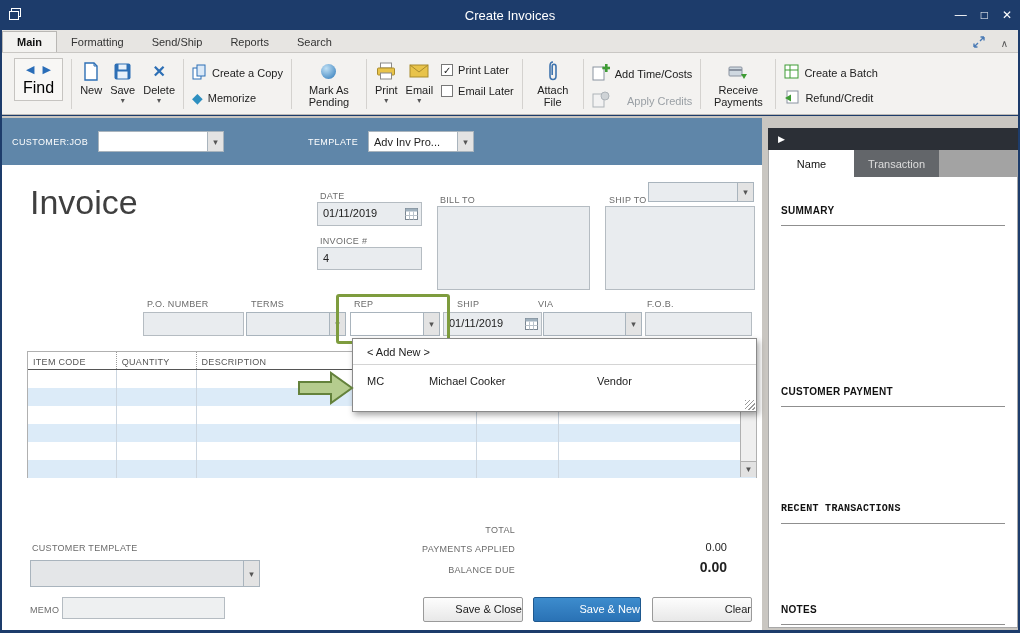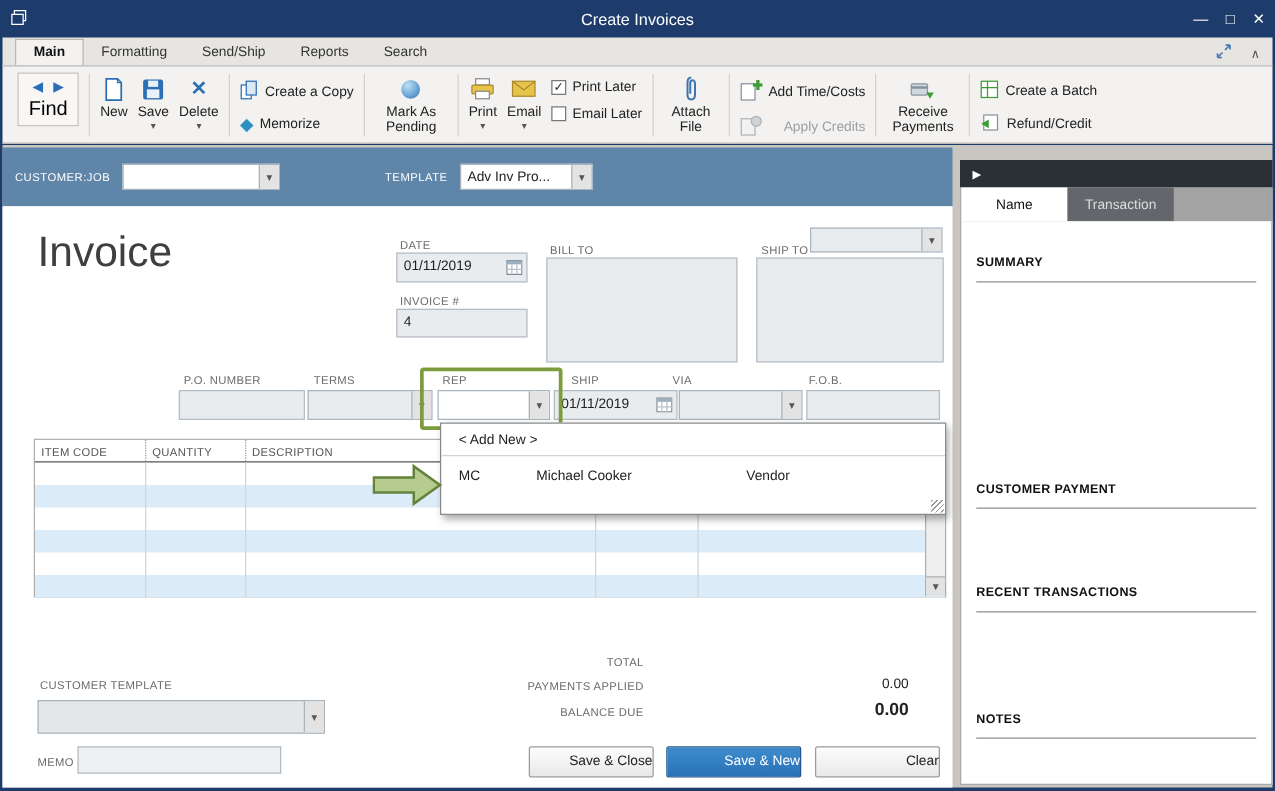--- a/index.html
+++ b/index.html
@@ -7,21 +7,21 @@
   .window { position:relative; width:1020px; height:633px; background:#1d3c6b; overflow:hidden; }
 
   
   .titlebar { position:absolute; top:0; left:0; right:0; height:30px; background:#1d3c6b; display:flex; align-items:center; }
   .titlebar-icon { position:absolute; left:8px; top:7px; }
   .title { width:100%; text-align:center; color:#fff; font-size:13px; }
   .win-controls { position:absolute; right:8px; top:0; height:30px; display:flex; align-items:center; gap:14px; color:#fff; font-size:12px; }
   .win-controls span { cursor:default; }
 
   
-  .ribbon { position:absolute; top:30px; left:2px; right:2px; height:23px; background:#e7e5e2; border-bottom:1px solid #c9c7c4; display:flex; align-items:flex-end; padding-left:10px; }
+  .ribbon { position:absolute; top:30px; left:2px; right:2px; height:23px; background:#e7e5e2; border-bottom:1px solid #c9c7c4; display:flex; align-items:flex-end; padding-left:0; }
   .rtab { font-size:11px; color:#333; padding:4px 14px; }
   .rtab.active { background:#f3f2f0; border:1px solid #b9b7b4; border-bottom:none; color:#111; font-weight:bold; }
   .ribbon-right { position:absolute; right:10px; top:4px; display:flex; gap:16px; align-items:center; color:#4a7ab5; }
   .ribbon-collapse { font-size:10px; color:#555; }
 
   
   .toolbar { position:absolute; top:53px; left:2px; right:2px; height:62px; background:#f3f2f0; border-bottom:1px solid #bcbab7; display:flex; align-items:flex-start; padding:5px 0 0 12px; gap:8px; }
   .tsep { width:1px; height:50px; background:#d4d2cf; margin-top:1px; }
   .tb-col { display:flex; flex-direction:column; align-items:center; gap:2px; font-size:11px; color:#222; padding-top:2px; }
   .tb-col .lbl { text-align:center; line-height:12px; }
@@ -497,19 +497,19 @@
       <div class="sp-strip">
         <span>▶</span>
       </div>
       <div class="sp-tabs">
         <div class="sp-tab active">Name</div>
         <div class="sp-tab inactive">Transaction</div>
       </div>
       <div class="sp-content">
         <div class="sp-h" style="margin-top:16px;">SUMMARY</div>
         <div class="sp-h" style="margin-top:160px;">CUSTOMER PAYMENT</div>
-        <div class="sp-h" style="margin-top:62px;">RECENT TRANSACTIONS</div>
+        <div class="sp-h" style="margin-top:96px;font-family:Liberation Mono, monospace;">RECENT TRANSACTIONS</div>
         <div class="sp-h" style="margin-top:80px;">NOTES</div>
       </div>
     </div>
 
   </div>
 </div>
 
 </body></html>

